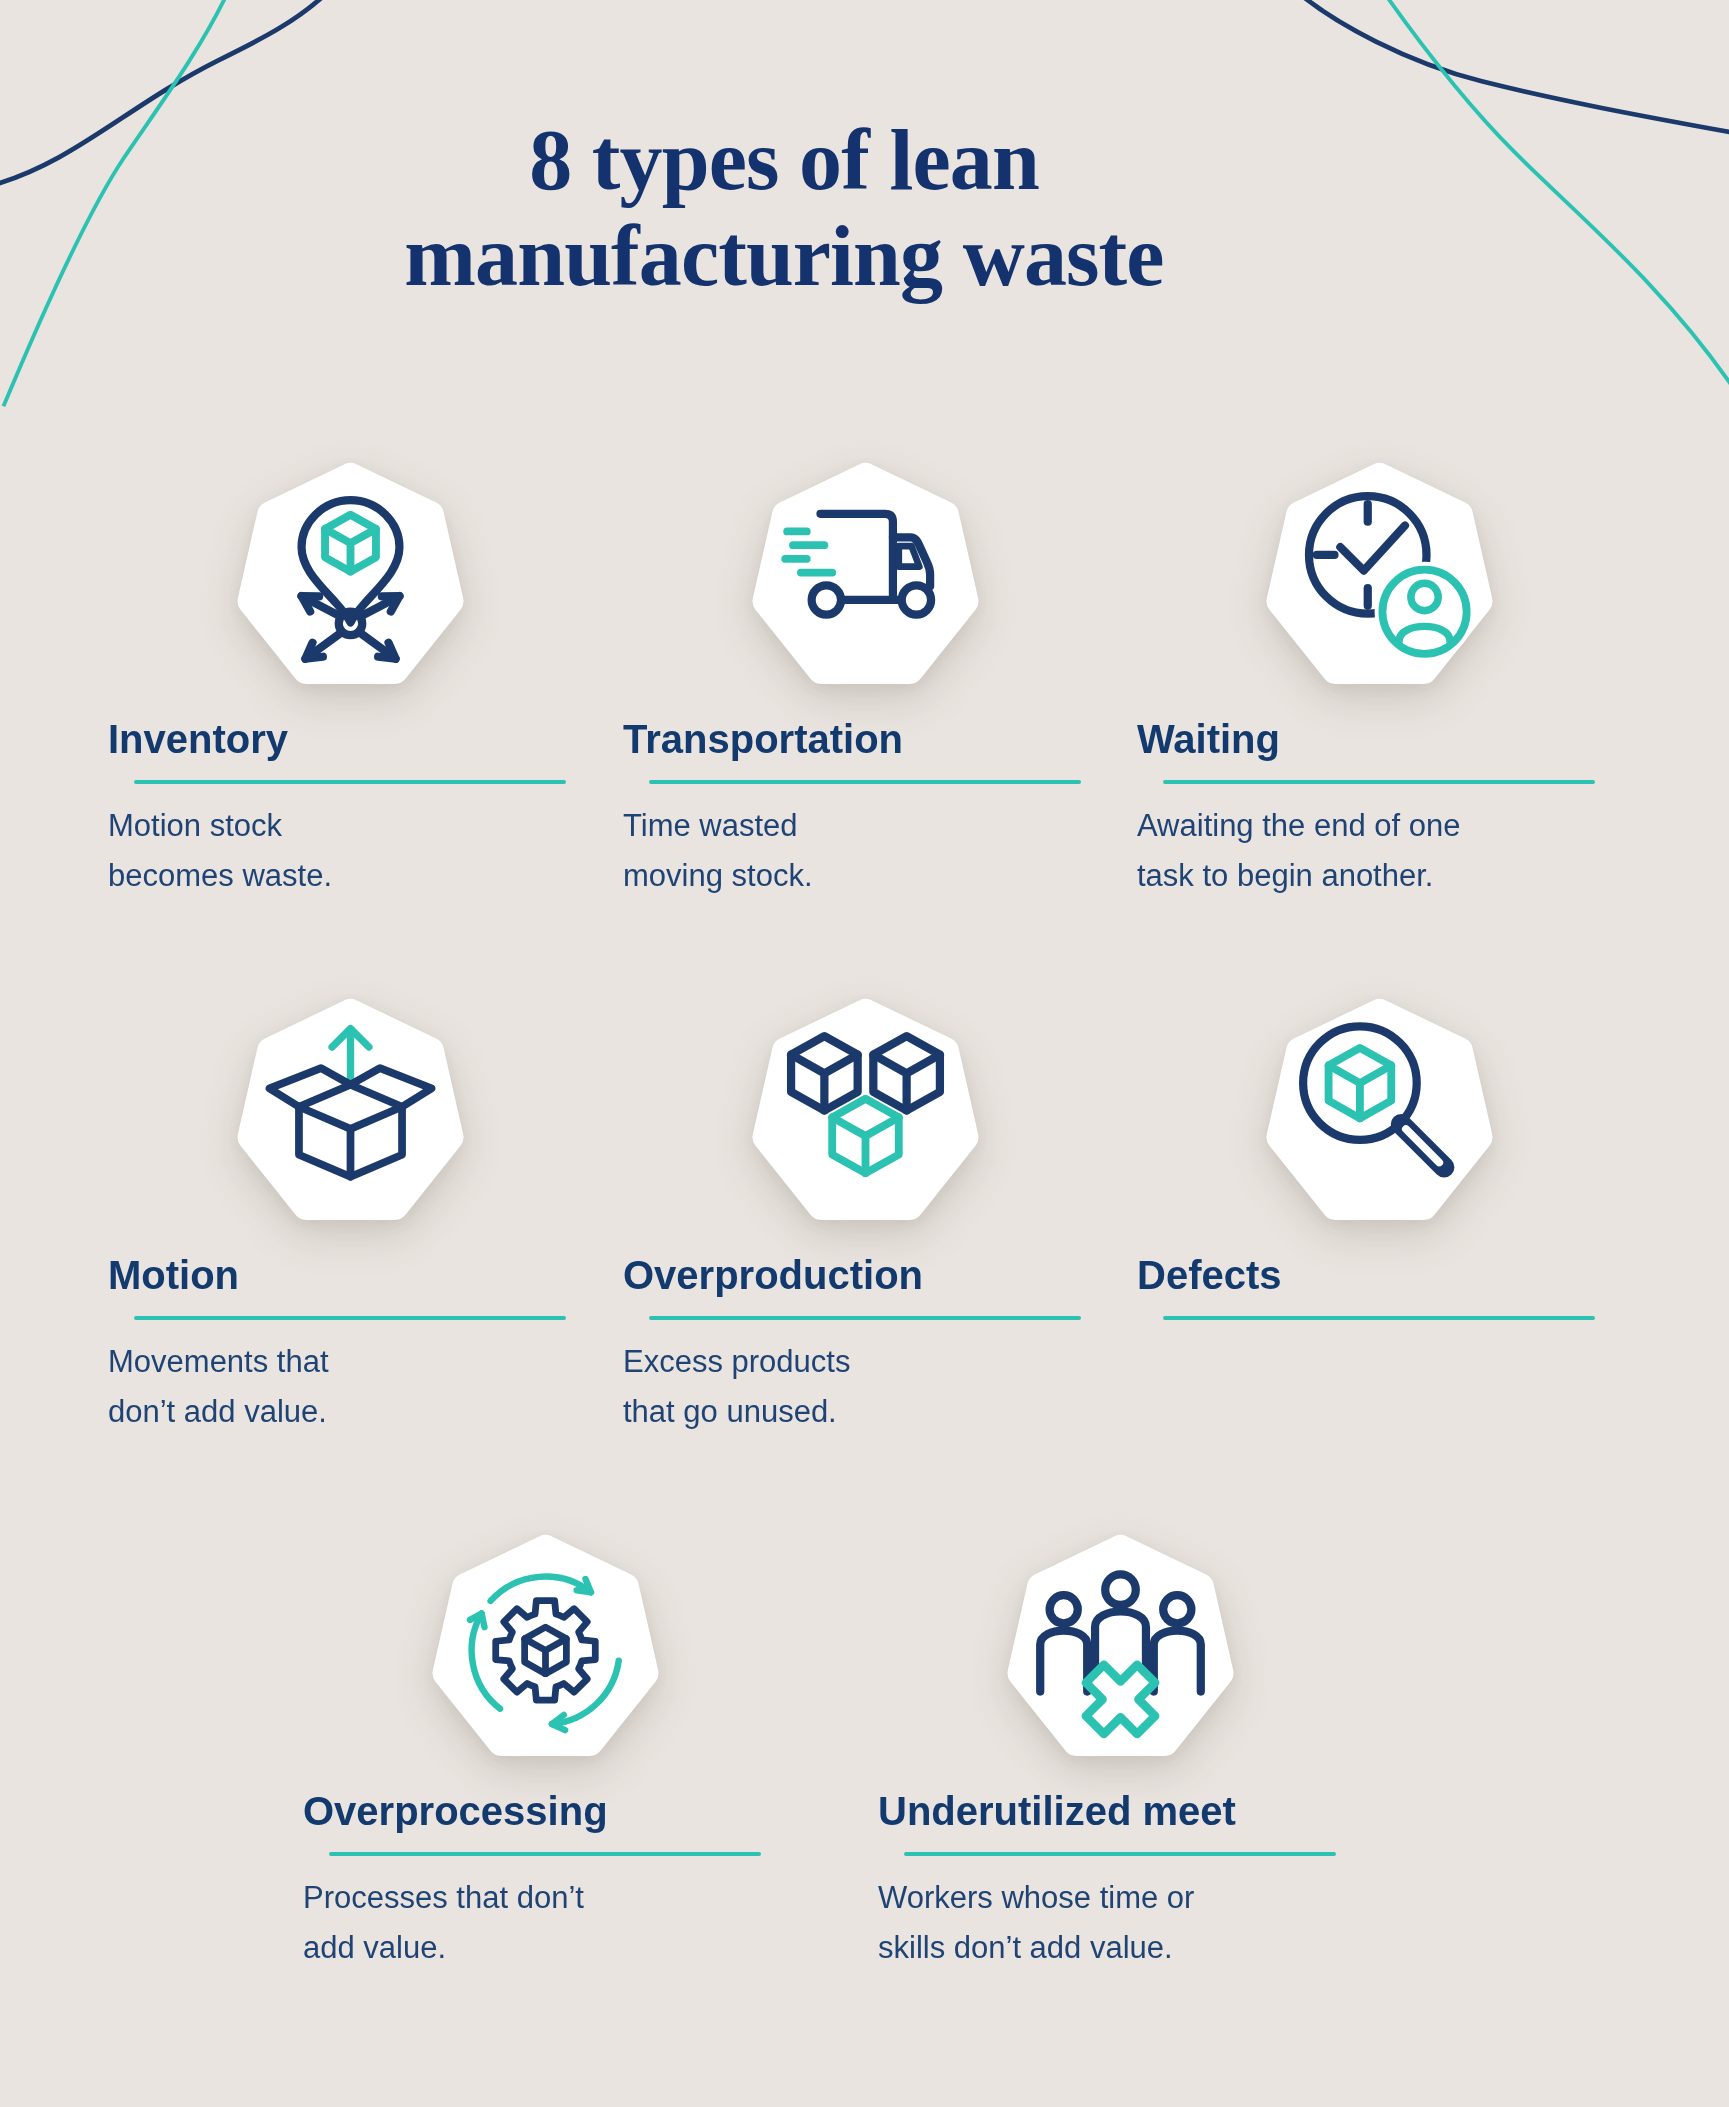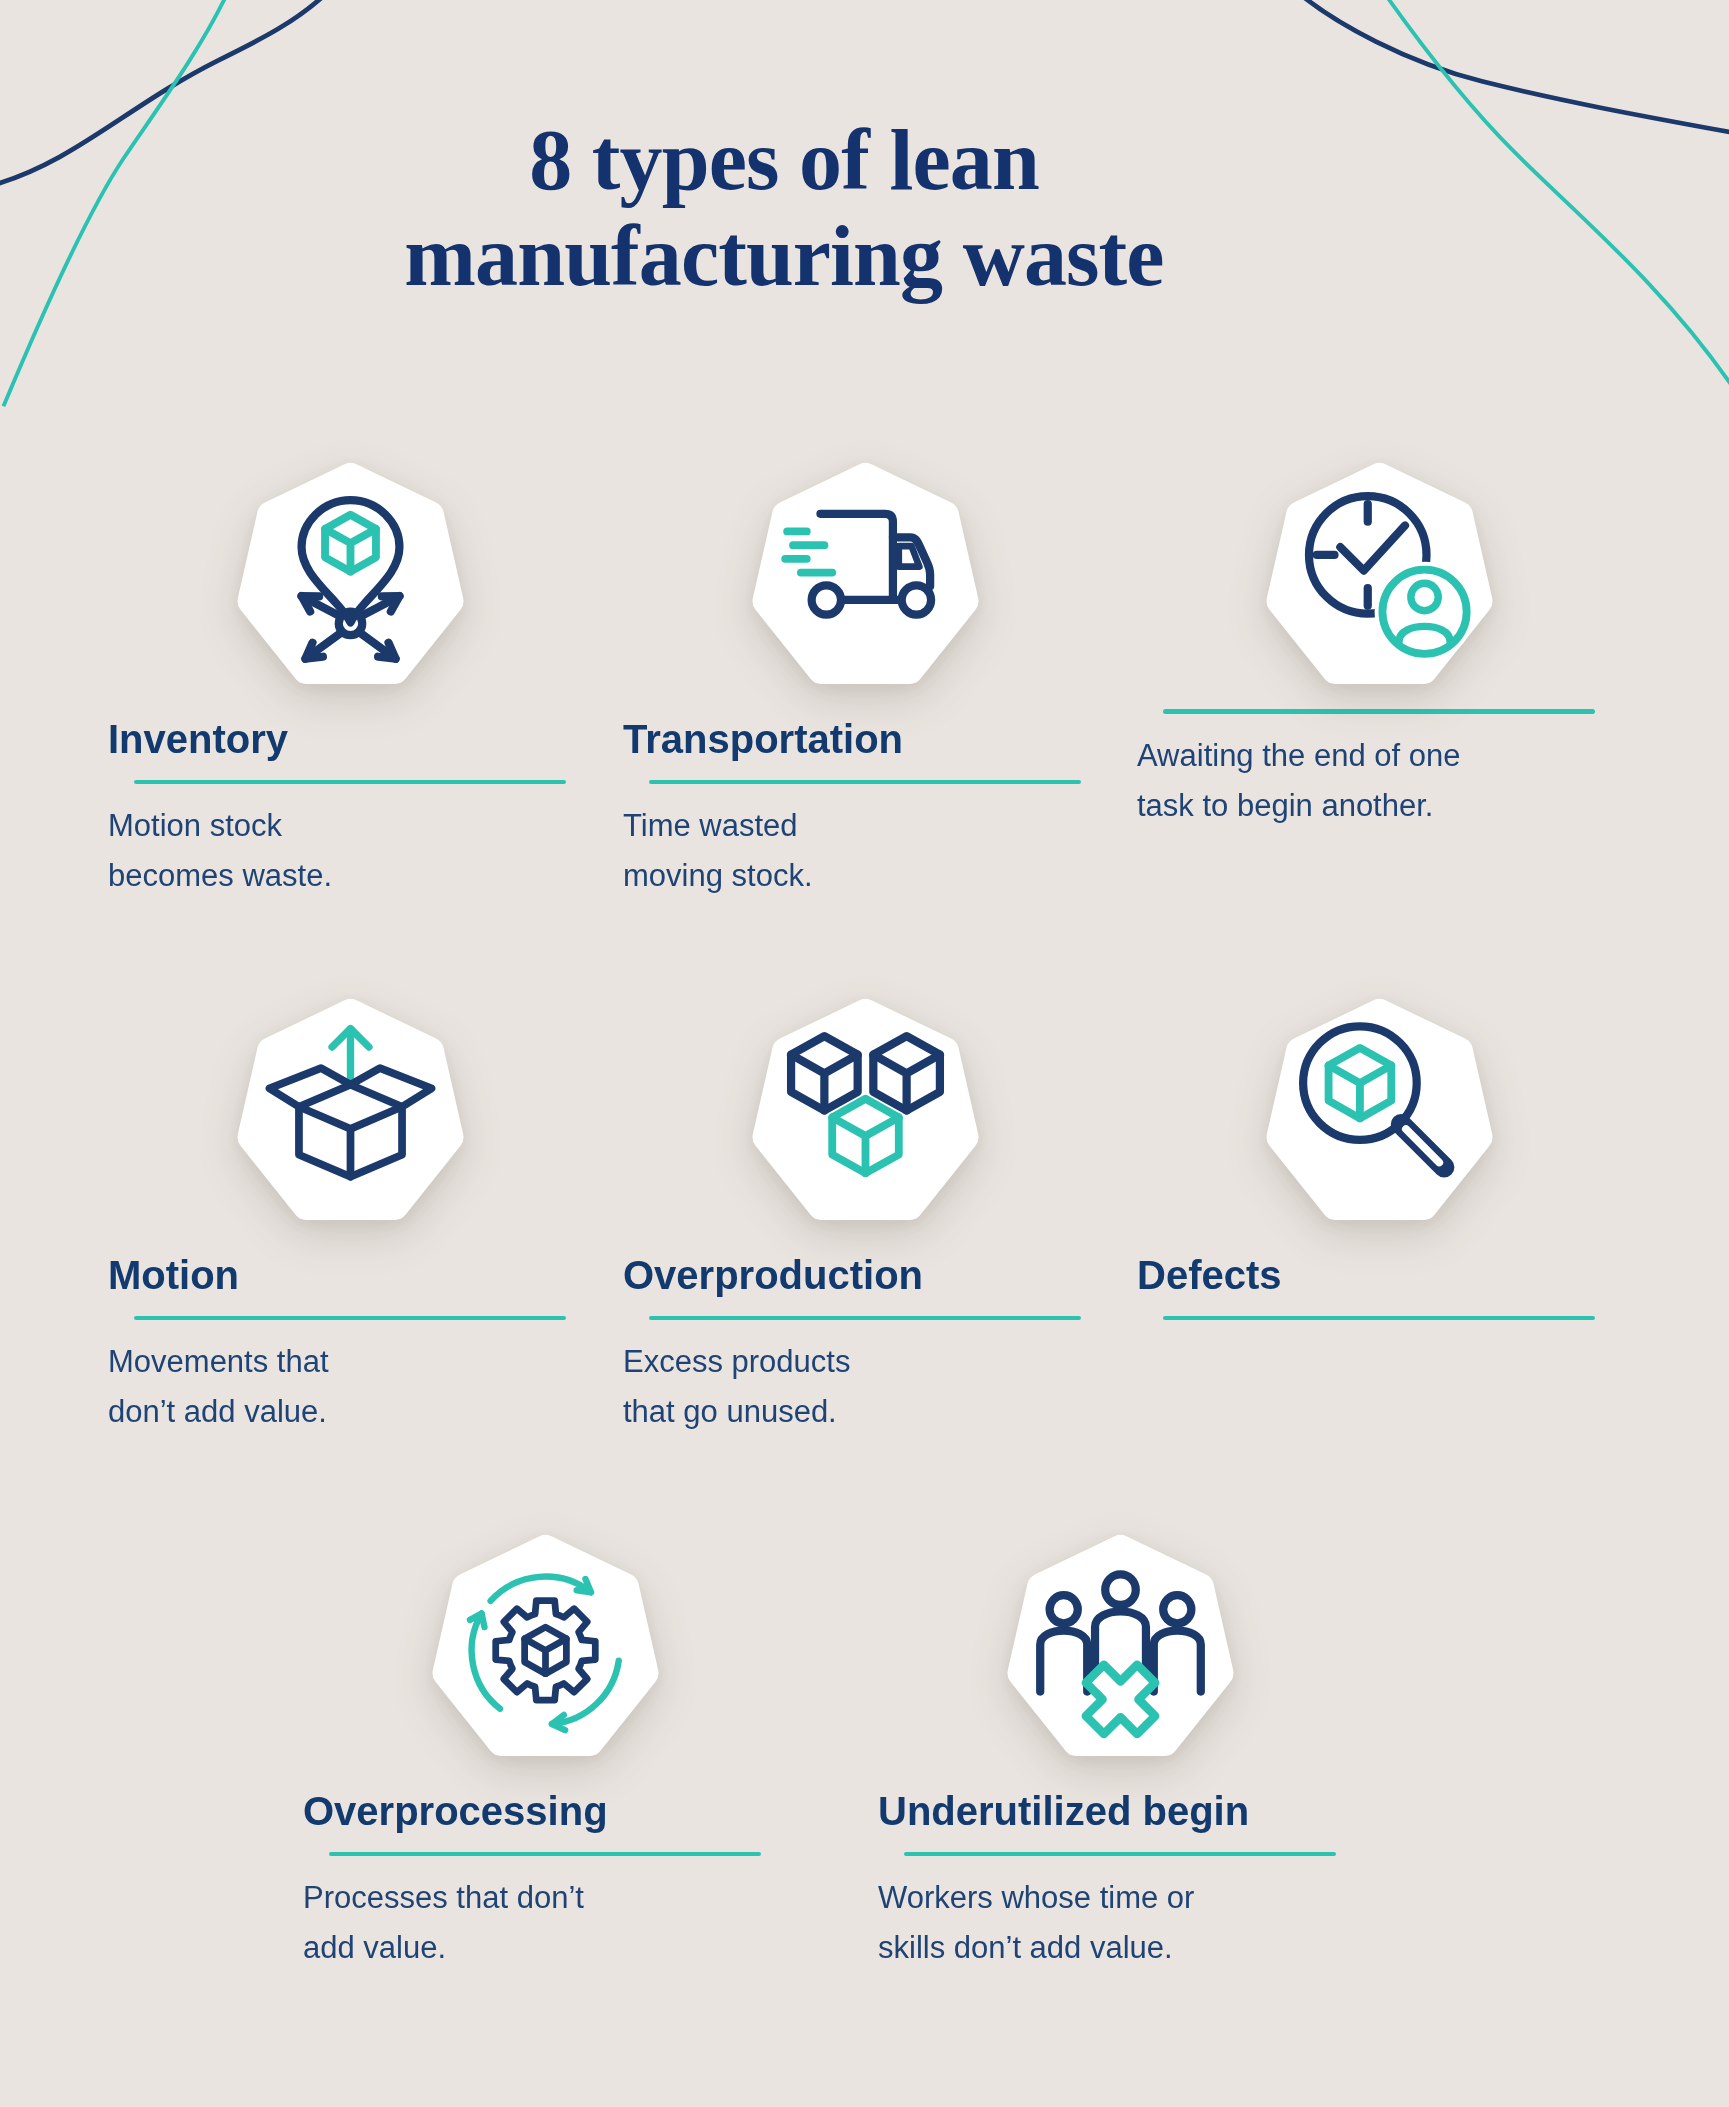--- a/index.html
+++ b/index.html
@@ -114,20 +114,21 @@
           <path d="M54 67 L54 76"></path>
         <path d="M40 46 L52 58 L73 35"></path>
       </g>
       <circle cx="83" cy="79" r="25.5" fill="var(--badge)" stroke="none"></circle>
       <g class="icon-teal" stroke-width="4.2">
         <circle cx="83" cy="79" r="21.5"></circle>
         <circle cx="83" cy="71.5" r="7" stroke-width="3.8"></circle>
         <path d="M70 94 C70 84 96 84 96 94" stroke-width="3.8"></path>
       </g>
     </svg>
+    <div class="card-title">Waiting</div>
     <div class="rule"></div>
     <div class="desc">
       <span>Awaiting the end of one</span><br>
       <span>task to begin another.</span>
     </div>
   </div>
 
   <div class="card r2c1">
     <svg class="badge-svg" viewBox="0 0 120 120">
       <polygon points="60,10 100.7,29.6 110.7,73.6 82.6,108.9 37.4,108.9 9.3,73.6 19.3,29.6" fill="var(--badge)" stroke="var(--badge)" stroke-width="14" stroke-linejoin="round"></polygon>
@@ -223,21 +224,21 @@
       <g class="icon-stroke" stroke-width="4.5">
         <circle cx="31" cy="41" r="7.2"></circle>
         <path d="M19 83 L19 59 C19 49.5 43 49.5 43 59 L43 83"></path>
         <circle cx="89" cy="41" r="7.2"></circle>
         <path d="M77 83 L77 59 C77 49.5 101 49.5 101 59 L101 83"></path>
         <circle cx="60" cy="31" r="7.8"></circle>
         <path d="M47 76 L47 50 C47 39.5 73 39.5 73 50 L73 76"></path>
       </g>
       <path d="M-6.5 -18.5 L6.5 -18.5 L6.5 -6.5 L18.5 -6.5 L18.5 6.5 L6.5 6.5 L6.5 18.5 L-6.5 18.5 L-6.5 6.5 L-18.5 6.5 L-18.5 -6.5 L-6.5 -6.5 Z" transform="translate(60,87) rotate(45)" fill="var(--badge)" stroke="var(--teal)" stroke-width="4.4" stroke-linejoin="round"></path>
     </svg>
-    <div class="card-title">Underutilized begin</div>
+    <div class="card-title">Underutilized meet</div>
     <div class="rule"></div>
     <div class="desc">
       <span>Workers whose time or</span><br>
       <span>skills don’t add value.</span>
     </div>
   </div>
 
 </div>
 
 

